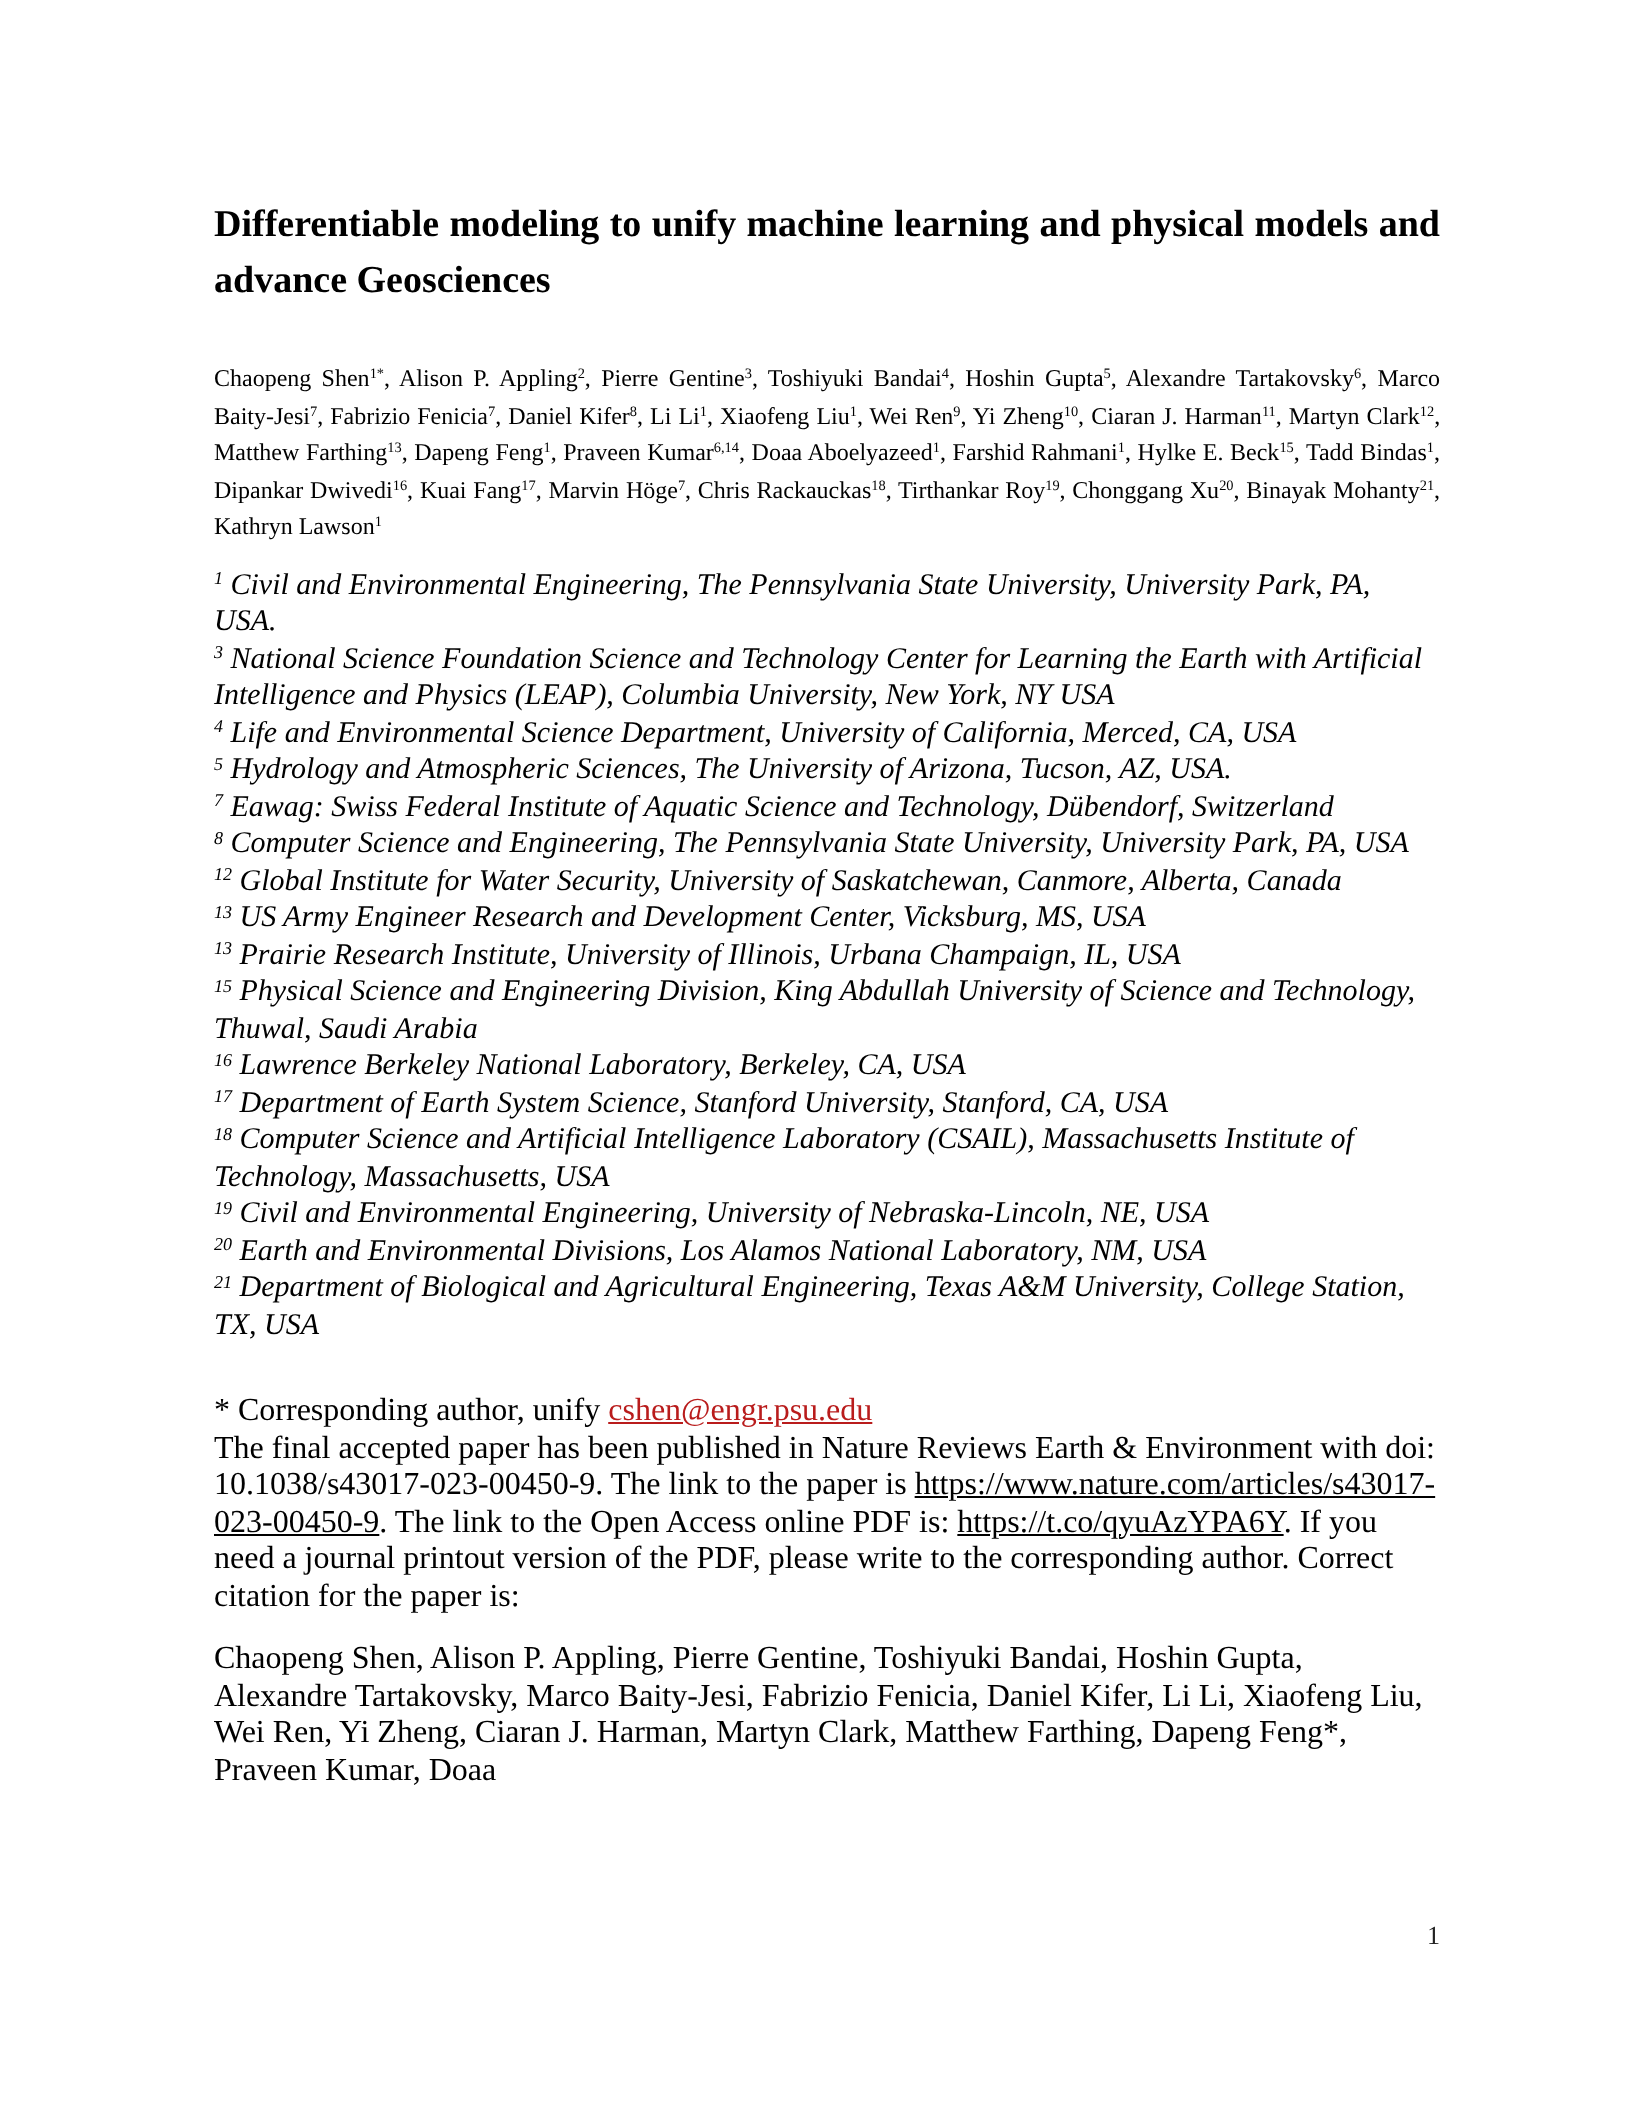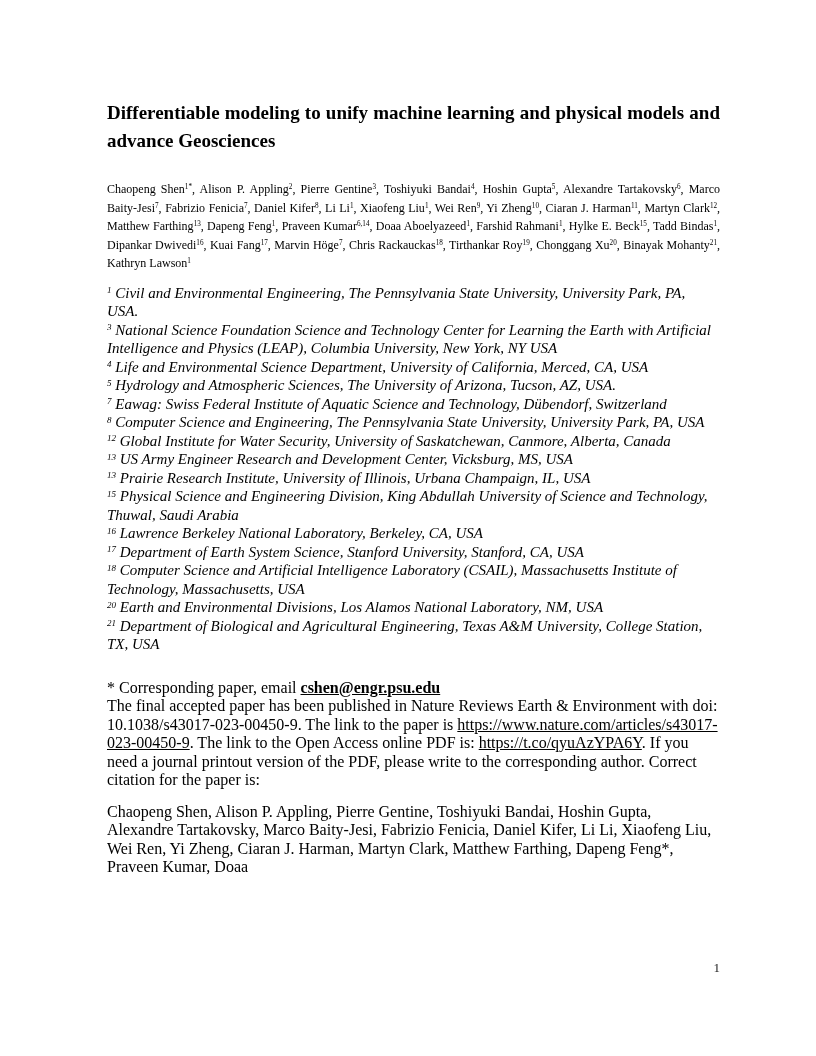--- a/index.html
+++ b/index.html
@@ -40,24 +40,23 @@
     line-height: 18.5px;
     font-style: italic;
   }
   .affil { margin: 0; }
   .corresponding {
     margin-top: 25px;
     font-size: 16px;
     line-height: 18.5px;
   }
   a.email-link {
-    color: #000000;
+    color: #b91c1c;
     text-decoration: underline;
     cursor: pointer;
-    font-weight: bold;
   }
   .publication {
     font-size: 16px;
     line-height: 18.5px;
   }
   a.doc-link {
     color: #000000;
     text-decoration: underline;
     cursor: pointer;
   }
@@ -90,26 +89,27 @@
       <div class="affil"><sup>5</sup> Hydrology and Atmospheric Sciences, The University of Arizona, Tucson, AZ, USA.</div>
       <div class="affil"><sup>7</sup> Eawag: Swiss Federal Institute of Aquatic Science and Technology, Dübendorf, Switzerland</div>
       <div class="affil"><sup>8</sup> Computer Science and Engineering, The Pennsylvania State University, University Park, PA, USA</div>
       <div class="affil"><sup>12</sup> Global Institute for Water Security, University of Saskatchewan, Canmore, Alberta, Canada</div>
       <div class="affil"><sup>13</sup> US Army Engineer Research and Development Center, Vicksburg, MS, USA</div>
       <div class="affil"><sup>13</sup> Prairie Research Institute, University of Illinois, Urbana Champaign, IL, USA</div>
       <div class="affil"><sup>15</sup> Physical Science and Engineering Division, King Abdullah University of Science and Technology, Thuwal, Saudi Arabia</div>
       <div class="affil"><sup>16</sup> Lawrence Berkeley National Laboratory, Berkeley, CA, USA</div>
       <div class="affil"><sup>17</sup> Department of Earth System Science, Stanford University, Stanford, CA, USA</div>
       <div class="affil"><sup>18</sup> Computer Science and Artificial Intelligence Laboratory (CSAIL), Massachusetts Institute of Technology, Massachusetts, USA</div>
+      <div class="affil"><sup>19</sup> Civil and Environmental Engineering, University of Nebraska-Lincoln, NE, USA</div>
       <div class="affil"><sup>20</sup> Earth and Environmental Divisions,  Los Alamos National Laboratory, NM, USA</div>
       <div class="affil"><sup>21</sup> Department of Biological and Agricultural Engineering, Texas A&amp;M University, College Station, TX, USA</div>
     </div>
 
   <p class="corresponding">
-    <span>* Corresponding paper, email </span><a class="email-link" href="#">cshen@engr.psu.edu</a>
+    <span>* Corresponding author, unify </span><a class="email-link" href="#">cshen@engr.psu.edu</a>
   </p>
 
   <p class="publication"><span>The final accepted paper has been published in Nature Reviews Earth &amp; Environment with doi: 10.1038/s43017-023-00450-9. The link to the paper is </span><a class="doc-link" href="#">https://www.nature.com/articles/s43017-023-00450-9</a><span>. The link to the Open Access online PDF is: </span><a class="doc-link" href="#">https://t.co/qyuAzYPA6Y</a><span>. If you need a journal printout version  of the PDF, please write to the corresponding author. Correct citation for the paper is:</span></p>
 
   <p class="citation">Chaopeng Shen, Alison P. Appling, Pierre Gentine, Toshiyuki Bandai, Hoshin Gupta, Alexandre Tartakovsky, Marco Baity-Jesi, Fabrizio Fenicia, Daniel Kifer, Li Li, Xiaofeng Liu, Wei Ren, Yi Zheng, Ciaran J. Harman, Martyn Clark, Matthew Farthing, Dapeng Feng*, Praveen Kumar, Doaa</p>
 
   <div class="page-number">1</div>
 </div>
 
 </body></html>

